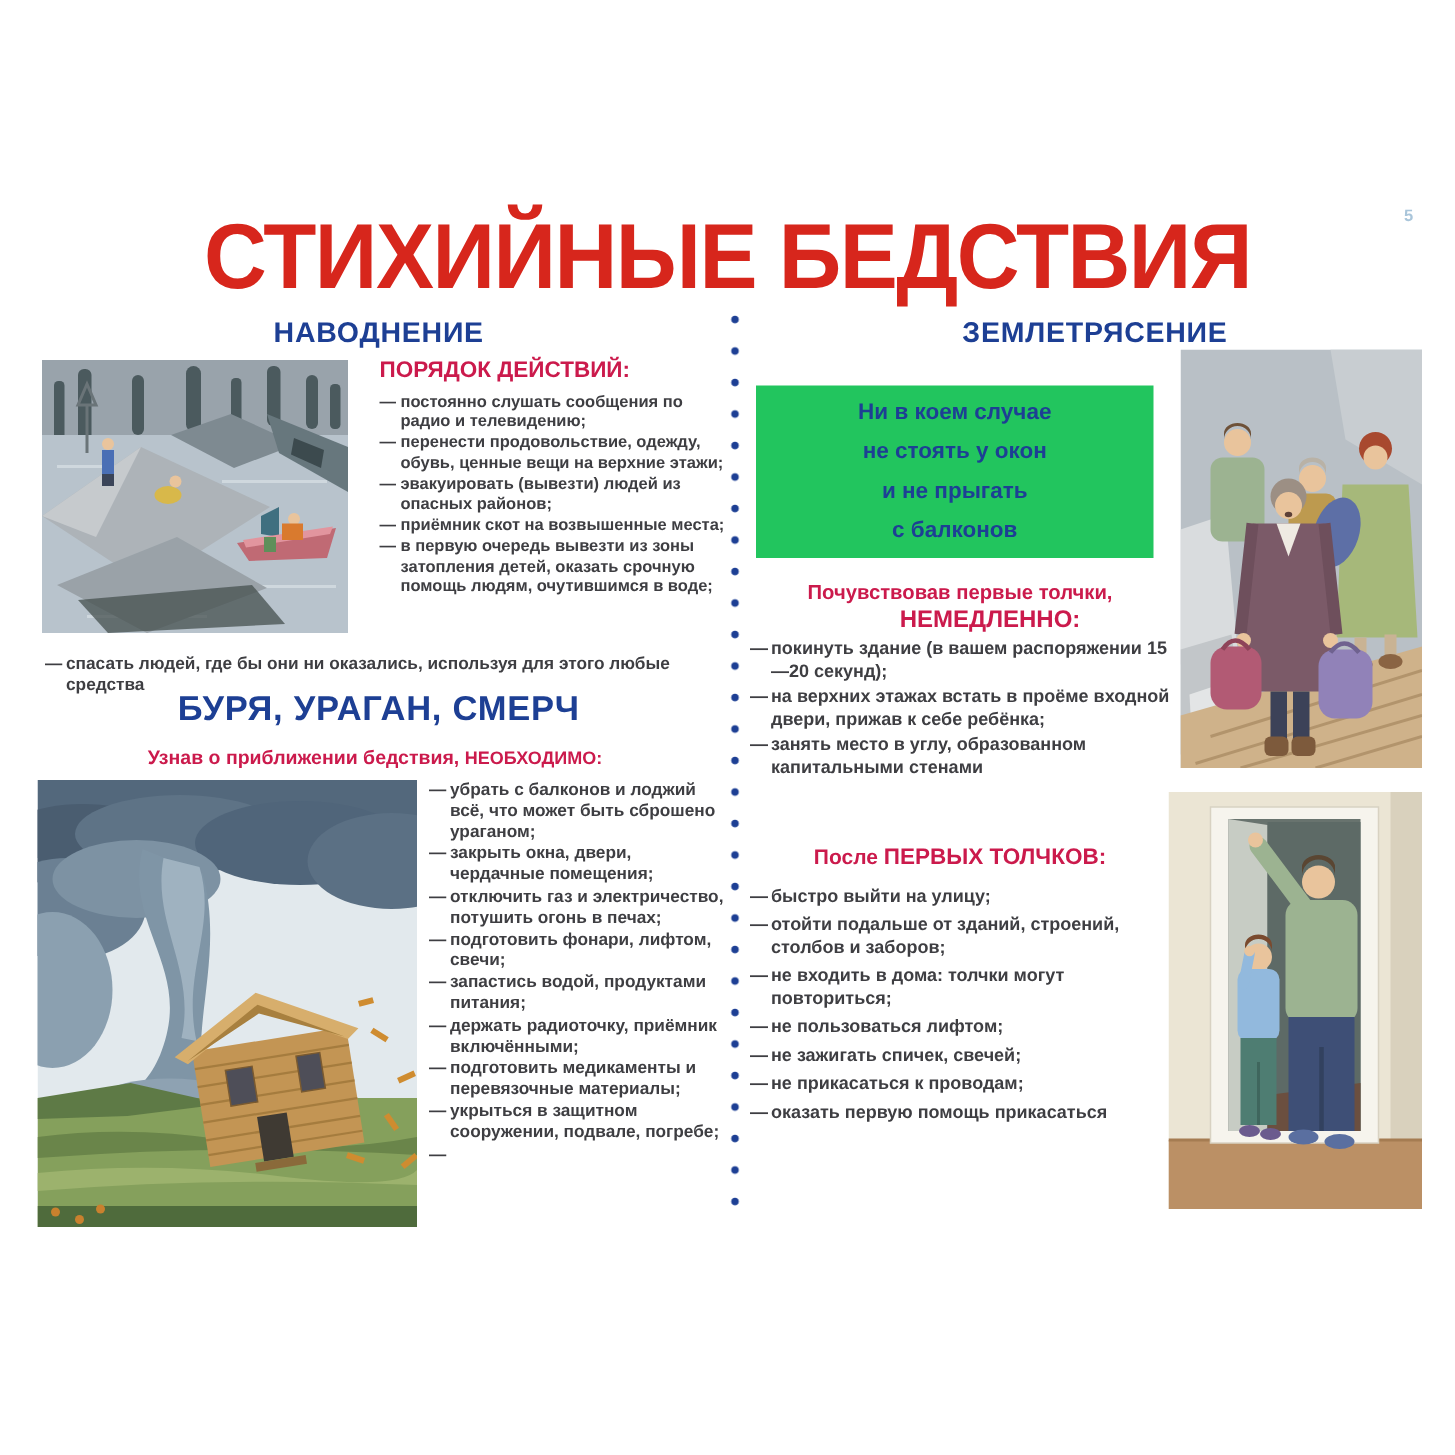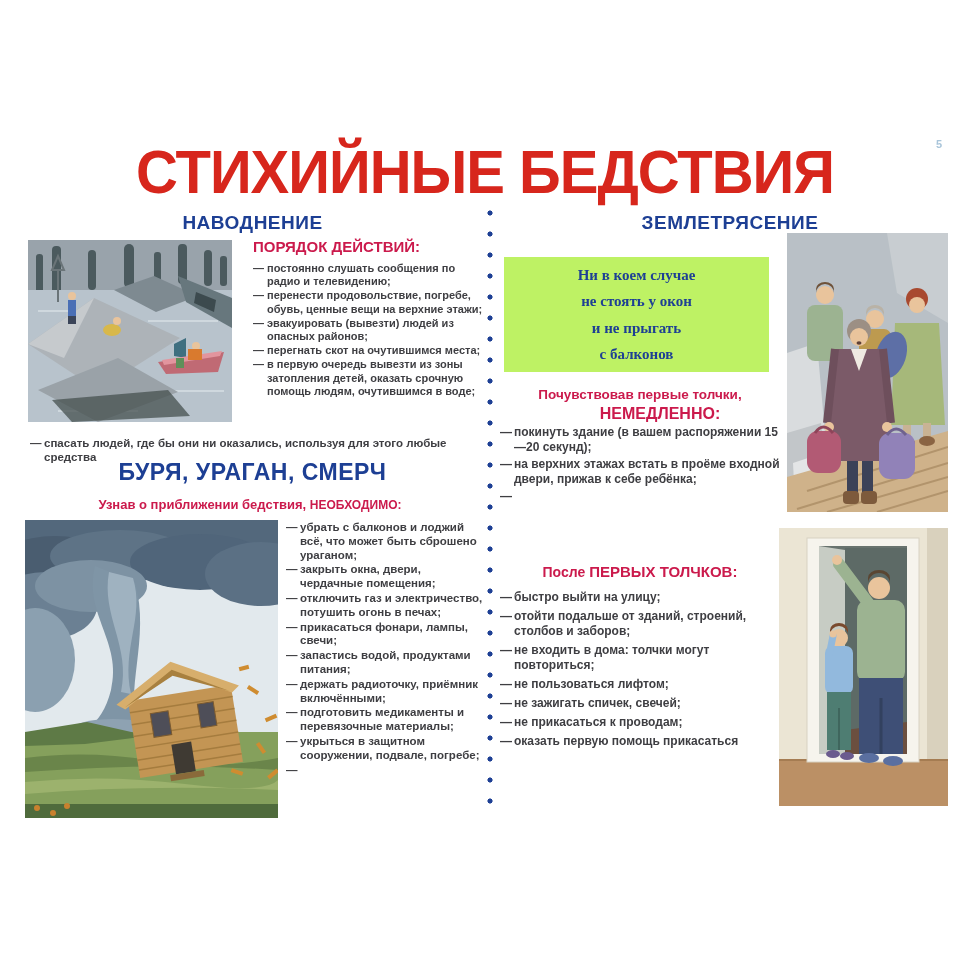--- a/index.html
+++ b/index.html
@@ -34,22 +34,22 @@
   .storm-head{top:459px;left:25px;width:455px;font-size:23px;}
   .storm-sub{top:497px;left:10px;width:480px;text-align:center;font-size:13px;}
   .storm-sub .emph{font-size:12px;}
   .storm-list{top:521px;left:286px;width:200px;font-size:11.5px;line-height:1.2;}
   .storm-list li{margin-bottom:1px;}
 
   .divider{top:210px;left:487px;width:6px;height:598px;
     background-image:radial-gradient(circle at 3px 3px,#1d3f94 2.3px,rgba(29,63,148,0) 2.8px);
     background-size:6px 21px;background-repeat:repeat-y;}
 
-  .warn-box{top:257px;left:504px;width:265px;height:115px;background:#bef264;
-    display:flex;align-items:center;justify-content:center;font-family:Liberation Serif, serif;}
+  .warn-box{top:257px;left:504px;width:265px;height:115px;background:#22c55e;
+    display:flex;align-items:center;justify-content:center;}
   .warn-text{color:#1d3f94;font-weight:bold;font-size:15px;line-height:1.75;
     text-align:center;white-space:pre-line;}
 
   .eq-title1{top:387px;left:495px;width:290px;text-align:center;font-size:13.5px;line-height:1.25;}
   .eq-title1 .l2{font-size:16px;margin-left:40px;}
   .eq-list1{top:425px;left:500px;width:288px;font-size:12px;line-height:1.25;}
   .eq-list1 li{margin-bottom:2px;}
 
   .eq-title2{top:563px;left:495px;width:290px;text-align:center;font-size:14px;}
   .eq-title2 .emph{font-size:15px;}
@@ -118,29 +118,29 @@
 
   <div class="abs crimson proc-title">ПОРЯДОК ДЕЙСТВИЙ:</div>
   <ul class="abs ins flood-list">
 
   <li>
         <span class="dash">—</span>
         <span>постоянно слушать сообщения по радио и телевидению;</span>
       </li>
       <li>
         <span class="dash">—</span>
-        <span>перенести продовольствие, погребе, обувь, ценные вещи на верхние этажи;</span>
+        <span>перенести продовольствие, одежду, обувь, ценные вещи на верхние этажи;</span>
       </li>
       <li>
         <span class="dash">—</span>
         <span>эвакуировать (вывезти) людей из опасных районов;</span>
       </li>
       <li>
         <span class="dash">—</span>
-        <span>перегнать скот на очутившимся места;</span>
+        <span>приёмник скот на возвышенные места;</span>
       </li>
       <li>
         <span class="dash">—</span>
         <span>в первую очередь вывезти из зоны затопления детей, оказать срочную помощь людям, очутившимся в воде;</span>
       </li>
     </ul>
   <div class="abs flood-footer">
     <div class="fi">
       <span class="dash">—</span>
       <span>спасать людей, где бы они ни оказались, используя для этого любые средства</span>
@@ -209,21 +209,21 @@
       <li>
         <span class="dash">—</span>
         <span>закрыть окна, двери, чердачные помещения;</span>
       </li>
       <li>
         <span class="dash">—</span>
         <span>отключить газ и электричество, потушить огонь в печах;</span>
       </li>
       <li>
         <span class="dash">—</span>
-        <span>прикасаться фонари, лампы, свечи;</span>
+        <span>подготовить фонари, лифтом, свечи;</span>
       </li>
       <li>
         <span class="dash">—</span>
         <span>запастись водой, продуктами питания;</span>
       </li>
       <li>
         <span class="dash">—</span>
         <span>держать радиоточку, приёмник включёнными;</span>
       </li>
       <li>
@@ -255,20 +255,21 @@
   <li>
         <span class="dash">—</span>
         <span>покинуть здание (в вашем распоряжении 15—20 секунд);</span>
       </li>
       <li>
         <span class="dash">—</span>
         <span>на верхних этажах встать в проёме входной двери, прижав к себе ребёнка;</span>
       </li>
       <li>
         <span class="dash">—</span>
+        <span>занять место в углу, образованном капитальными стенами</span>
       </li>
     </ul>
 
   <div class="abs crimson eq-title2">
     <span>После </span><span class="emph">ПЕРВЫХ ТОЛЧКОВ:</span>
   </div>
   <ul class="abs ins eq-list2">
 
   <li>
         <span class="dash">—</span>

